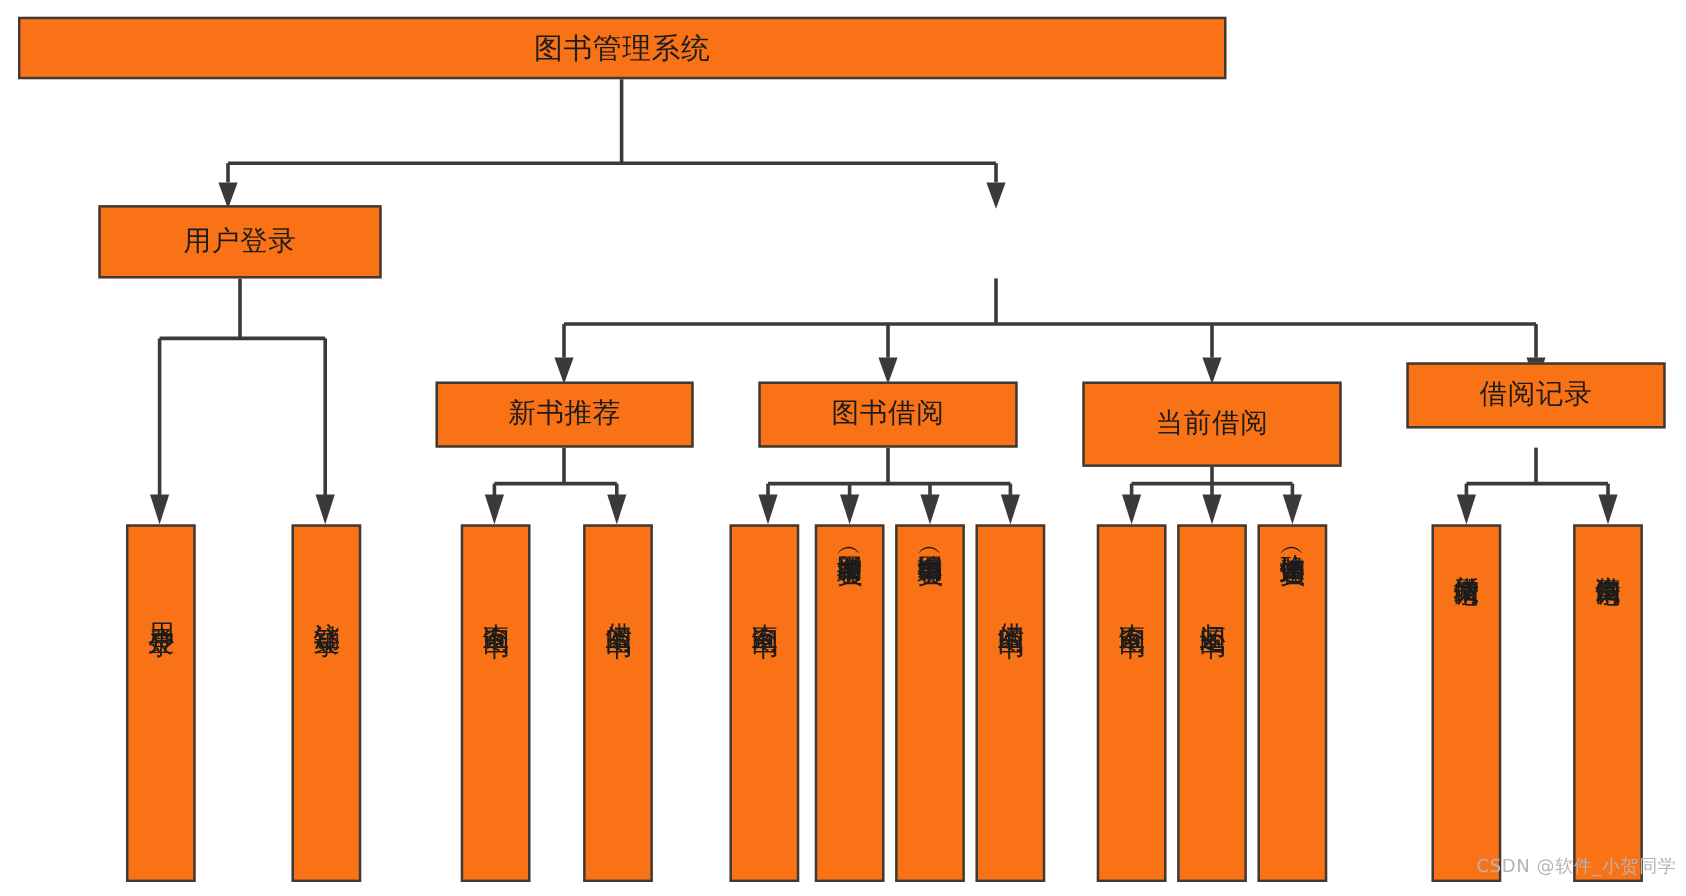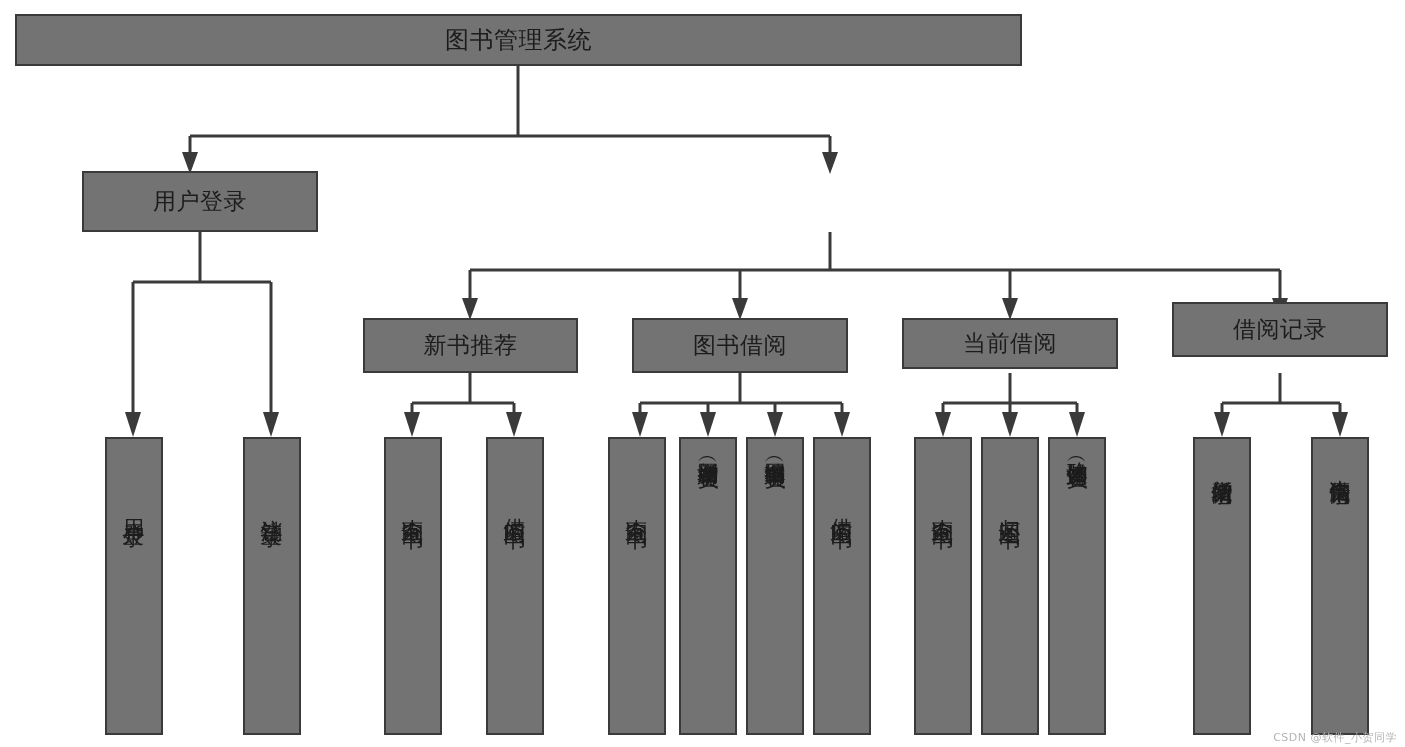--- a/index.html
+++ b/index.html
@@ -21,21 +21,21 @@
     left: 0;
     top: 0;
     width: 1405px;
     height: 747px;
     pointer-events: none;
   }
   .node {
     position: absolute;
     box-sizing: border-box;
     border: 2.5px solid #3a3a3a;
-    background: #737373;
+    background: #f97316;
     display: flex;
     align-items: center;
     justify-content: center;
     color: #1c1c1c;
     z-index: 2;
   }
   .node .lbl {
     display: block;
     line-height: 1.18;
     white-space: nowrap;
@@ -62,22 +62,22 @@
     letter-spacing: 3px;
     white-space: nowrap;
   }
   .node.vert.tall .lbl {
     font-size: 21px;
     letter-spacing: 1px;
   }
   #watermark {
     position: absolute;
     right: 8px;
-    bottom: 2px;
-    font-size: 11px;
+    bottom: 15px;
+    font-size: 15px;
     color: #b4b4b4;
     letter-spacing: 0.5px;
     z-index: 5;
     white-space: nowrap;
     font-family: "DejaVu Sans", "Liberation Sans", sans-serif;
   }
 </style>
 </head>
 <body>
 
@@ -172,21 +172,21 @@
   <div class="node horiz" style="left:82px; top:171px; width:236px; height:61px;">
     <span class="lbl">用户登录</span>
   </div>
 
   <div class="node horiz" style="left:632px; top:318px; width:216px; height:55px;">
     <span class="lbl">图书借阅</span>
   </div>
   <div class="node horiz" style="left:363px; top:318px; width:215px; height:55px;">
     <span class="lbl">新书推荐</span>
   </div>
-  <div class="node horiz" style="left:902px; top:318px; width:216px; height:51px;">
+  <div class="node horiz" style="left:902px; top:318px; width:216px; height:71px;">
     <span class="lbl">当前借阅</span>
   </div>
   <div class="node horiz" style="left:1172px; top:302px; width:216px; height:55px;">
     <span class="lbl">借阅记录</span>
   </div>
 
   <div class="node vert" style="left:105px; top:437px; width:58px; height:298px; padding-top:62px;">
     <span class="lbl">用户登录</span>
   </div>
   <div class="node vert" style="left:243px; top:437px; width:58px; height:298px; padding-top:62px;">

